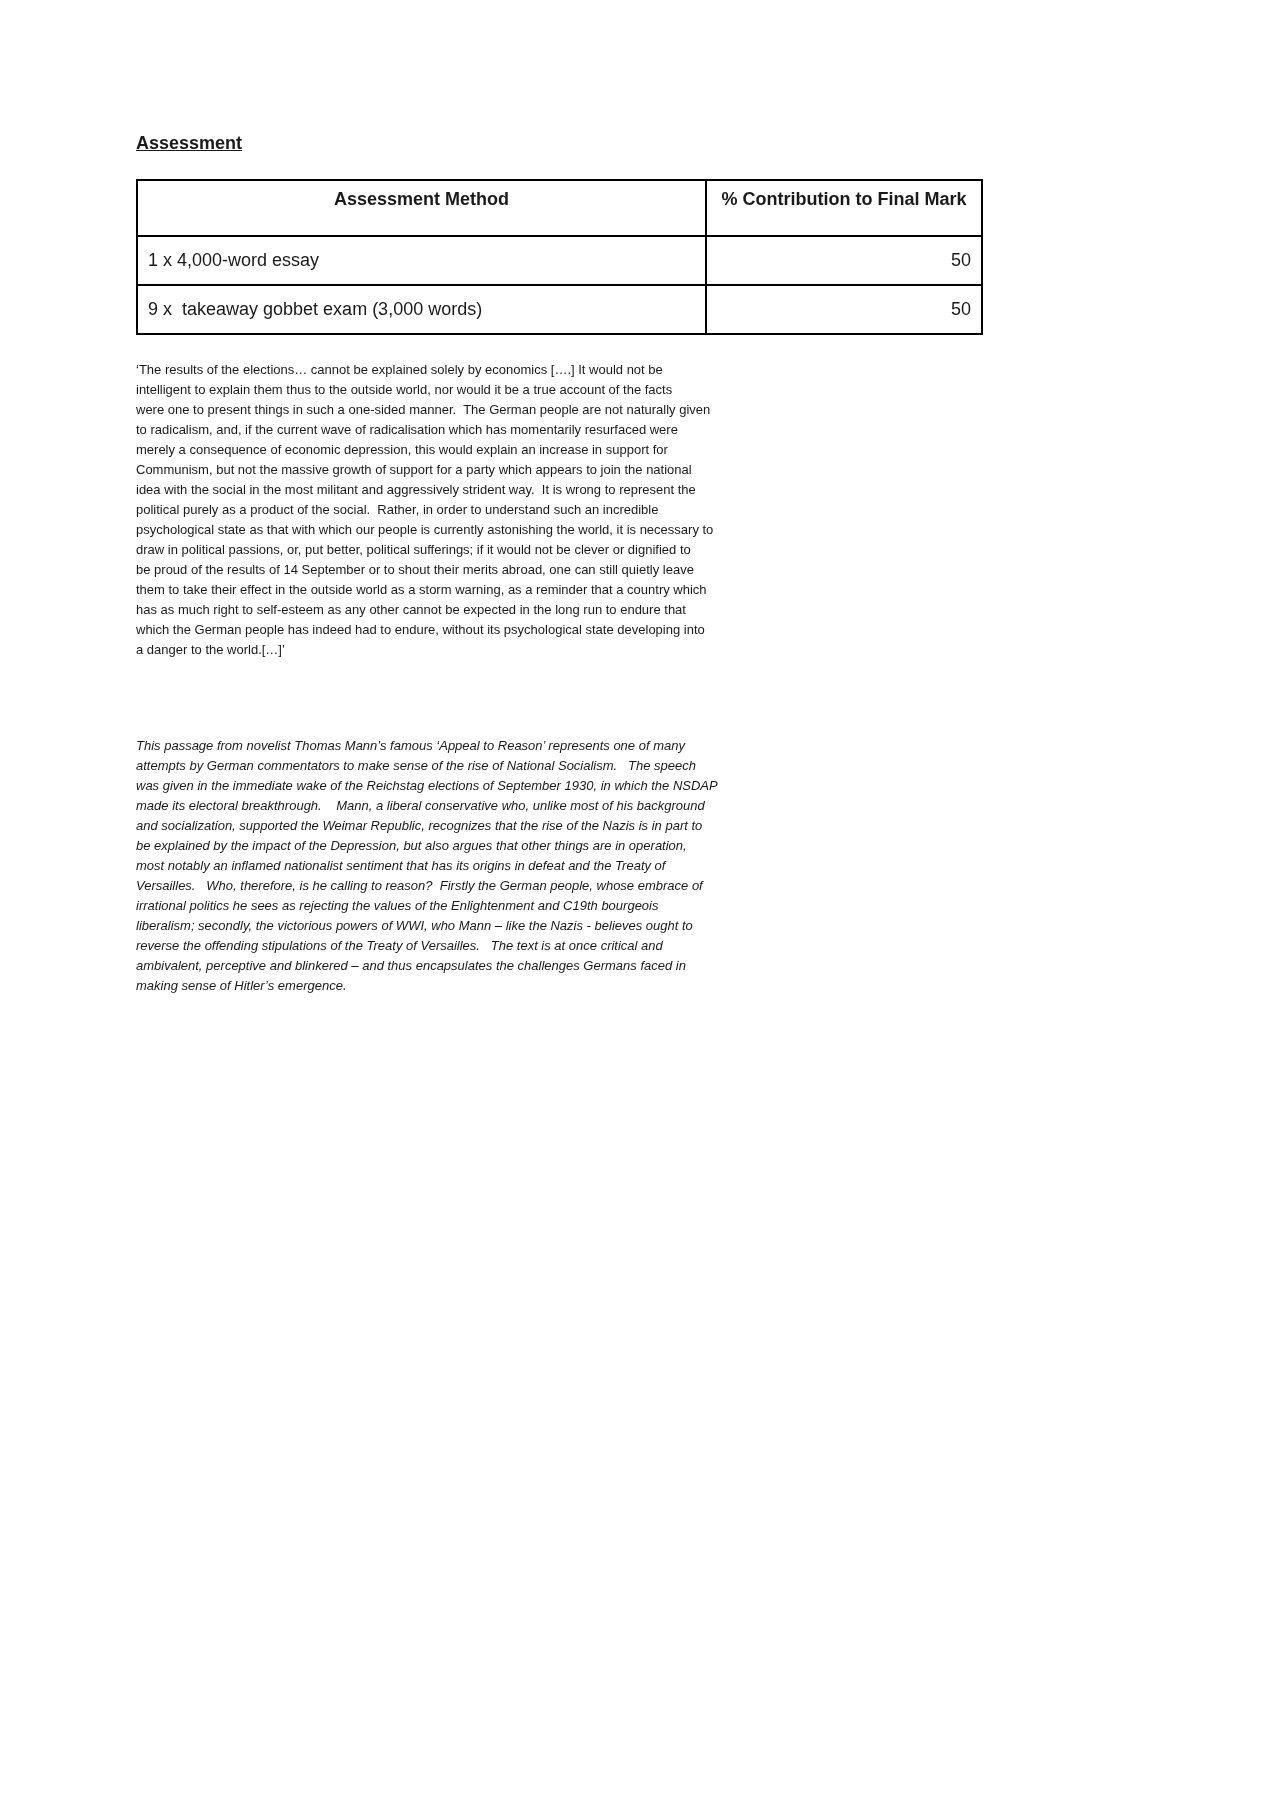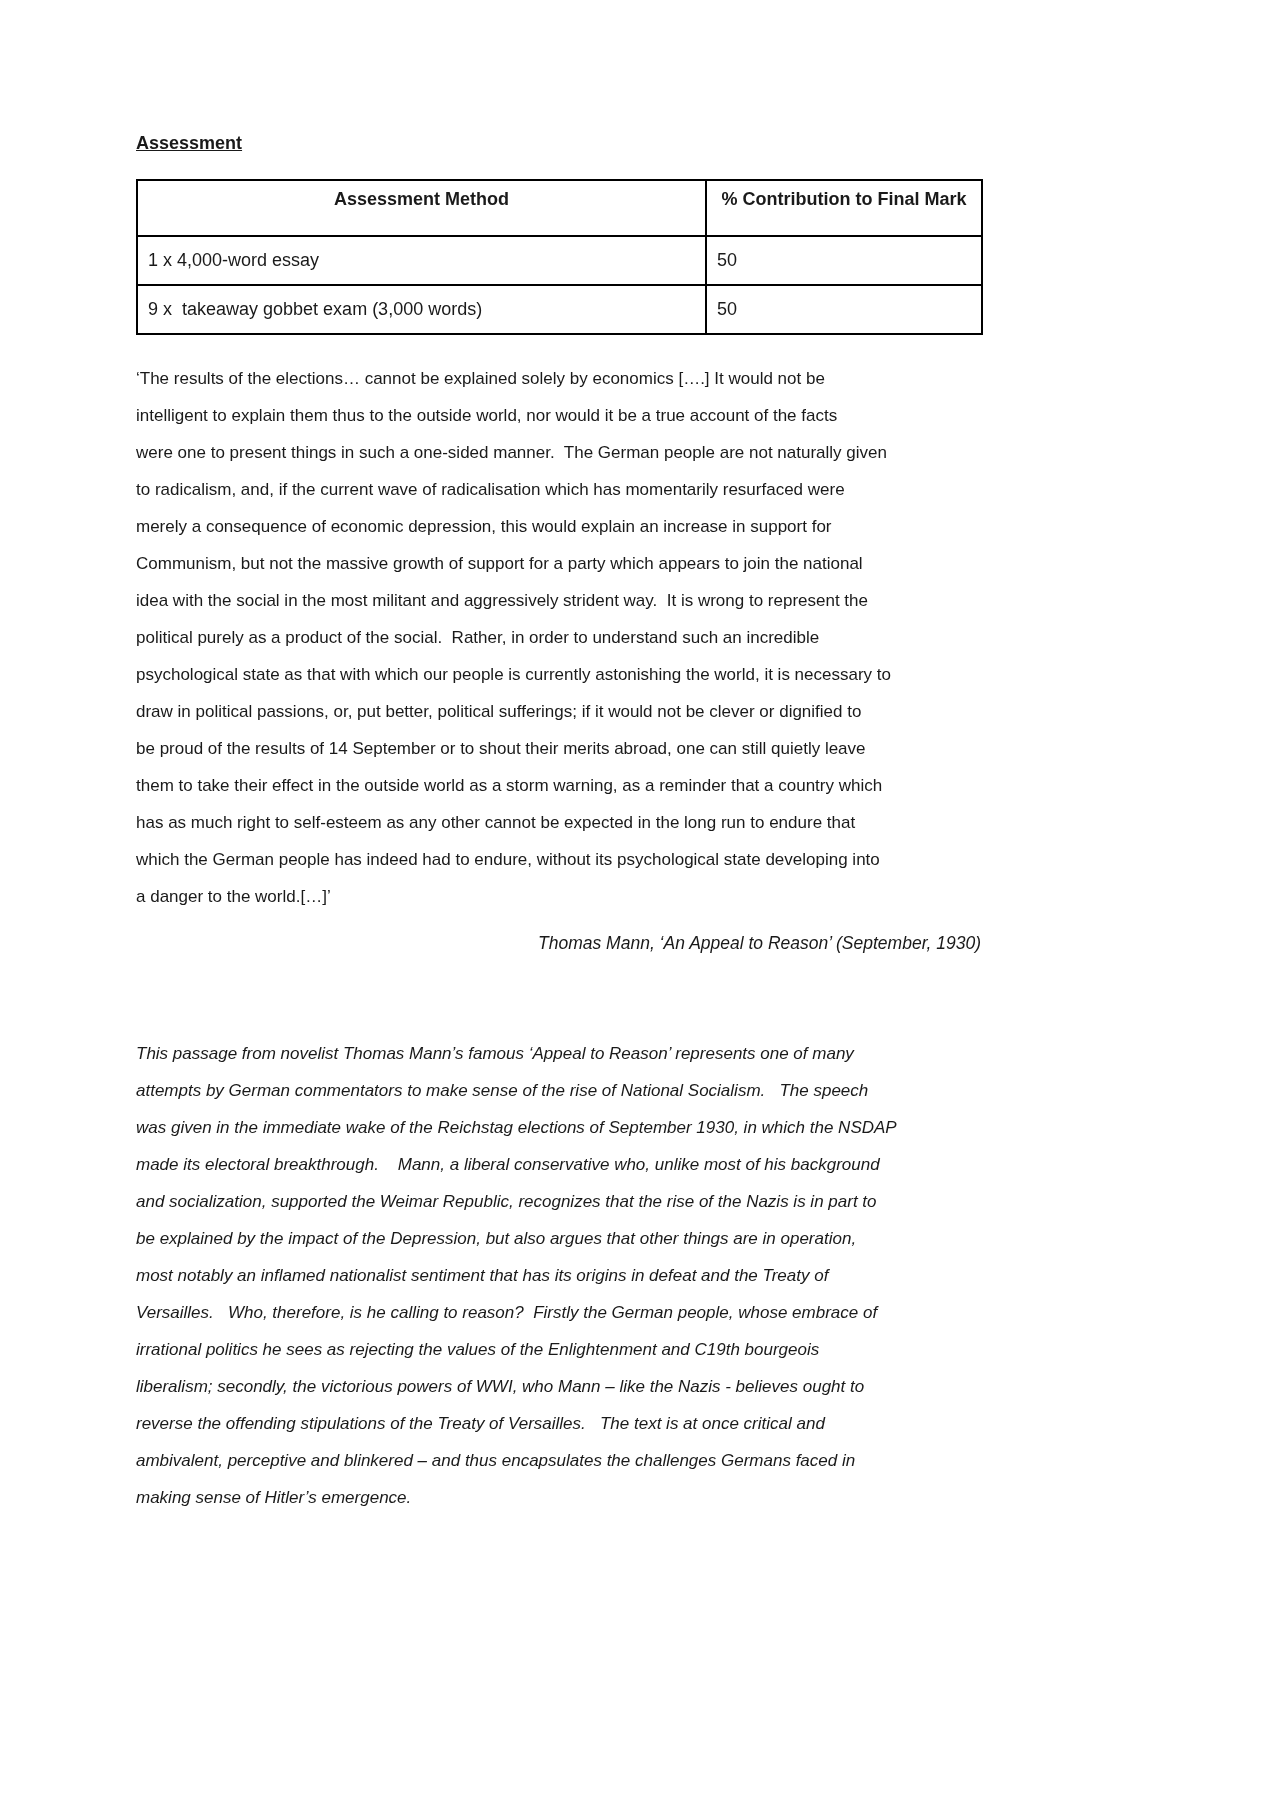--- a/index.html
+++ b/index.html
@@ -46,27 +46,27 @@
     padding: 8px 1px;
     height: 56px;
   }
   table.assess td {
     height: 49px;
     vertical-align: middle;
     padding: 2px 10px;
     border-radius: 16px;
   }
   td.method { text-align: left; white-space: pre-wrap; }
-  td.contrib { text-align: left; margin-top: 22px; }
+  td.contrib { text-align: right; margin-top: 22px; }
 
   .sample-heading { margin-top: 52px; }
 
   .bodytext {
-    font-size: 17px;
-    line-height: 37px;
+    font-size: 13px;
+    line-height: 20px;
     white-space: pre;
     overflow: visible;
   }
 
   .quote { margin-top: 25px; }
 
   .attribution {
     margin-top: 14px;
     font-size: 17.5px;
     line-height: 29.5px;
@@ -129,21 +129,20 @@
 idea with the social in the most militant and aggressively strident way.  It is wrong to represent the
 political purely as a product of the social.  Rather, in order to understand such an incredible
 psychological state as that with which our people is currently astonishing the world, it is necessary to
 draw in political passions, or, put better, political sufferings; if it would not be clever or dignified to
 be proud of the results of 14 September or to shout their merits abroad, one can still quietly leave
 them to take their effect in the outside world as a storm warning, as a reminder that a country which
 has as much right to self-esteem as any other cannot be expected in the long run to endure that
 which the German people has indeed had to endure, without its psychological state developing into
 a danger to the world.[…]’</div>
 
-    <div class="attribution">Thomas Mann, ‘An Appeal to Reason’ (September, 1930)</div>
 
     <div class="bodytext commentary">This passage from novelist Thomas Mann’s famous ‘Appeal to Reason’ represents one of many
 attempts by German commentators to make sense of the rise of National Socialism.   The speech
 was given in the immediate wake of the Reichstag elections of September 1930, in which the NSDAP
 made its electoral breakthrough.    Mann, a liberal conservative who, unlike most of his background
 and socialization, supported the Weimar Republic, recognizes that the rise of the Nazis is in part to
 be explained by the impact of the Depression, but also argues that other things are in operation,
 most notably an inflamed nationalist sentiment that has its origins in defeat and the Treaty of
 Versailles.   Who, therefore, is he calling to reason?  Firstly the German people, whose embrace of
 irrational politics he sees as rejecting the values of the Enlightenment and C19th bourgeois

